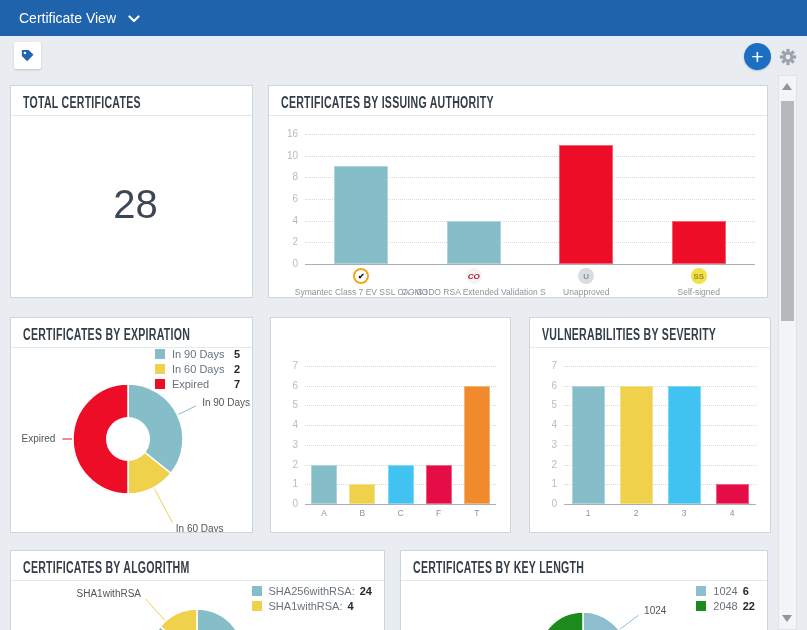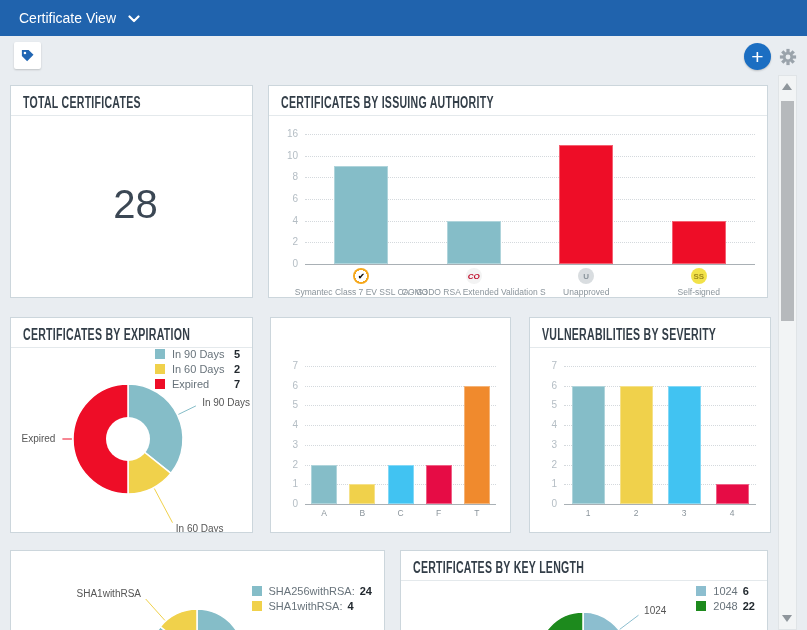--- a/index.html
+++ b/index.html
@@ -302,20 +302,23 @@
           <span class="xlab">3</span>
         </div>
         <div class="col xcol">
           <span class="xlab">4</span>
         </div>
       </div>
     </div>
 </div>
 
 <div class="panel p-algorithm">
+  <div class="panel-title">
+    <span>CERTIFICATES BY ALGORITHM</span>
+  </div>
   <div class="legend">
       <div class="lg-row">
         <span class="lg-sq" style="background:#85bdc8"></span>
         <span class="lg-lb">SHA256withRSA:</span>
         <span class="lg-v">24</span>
       </div>
       <div class="lg-row">
         <span class="lg-sq" style="background:#f0d14b"></span>
         <span class="lg-lb">SHA1withRSA:</span>
         <span class="lg-v">4</span>

